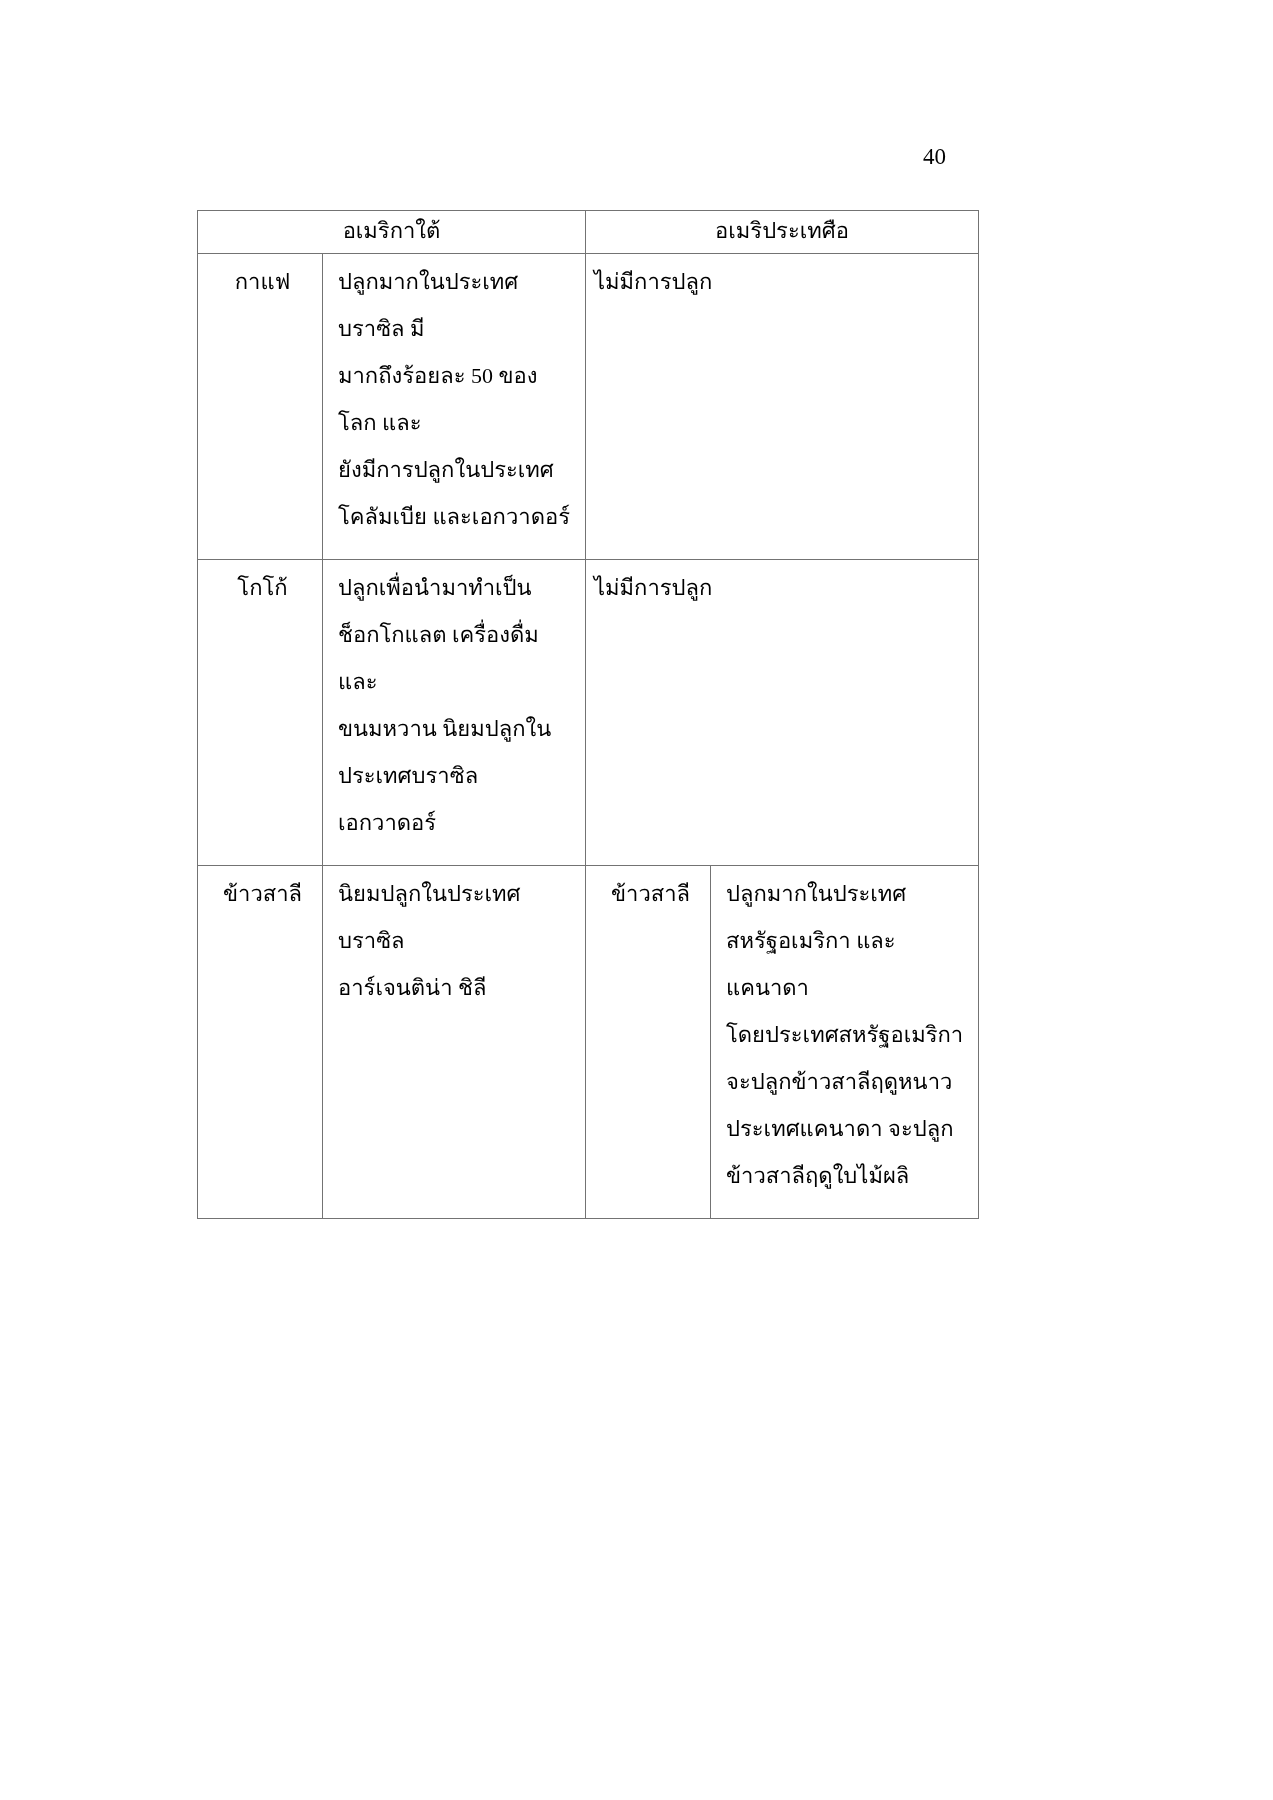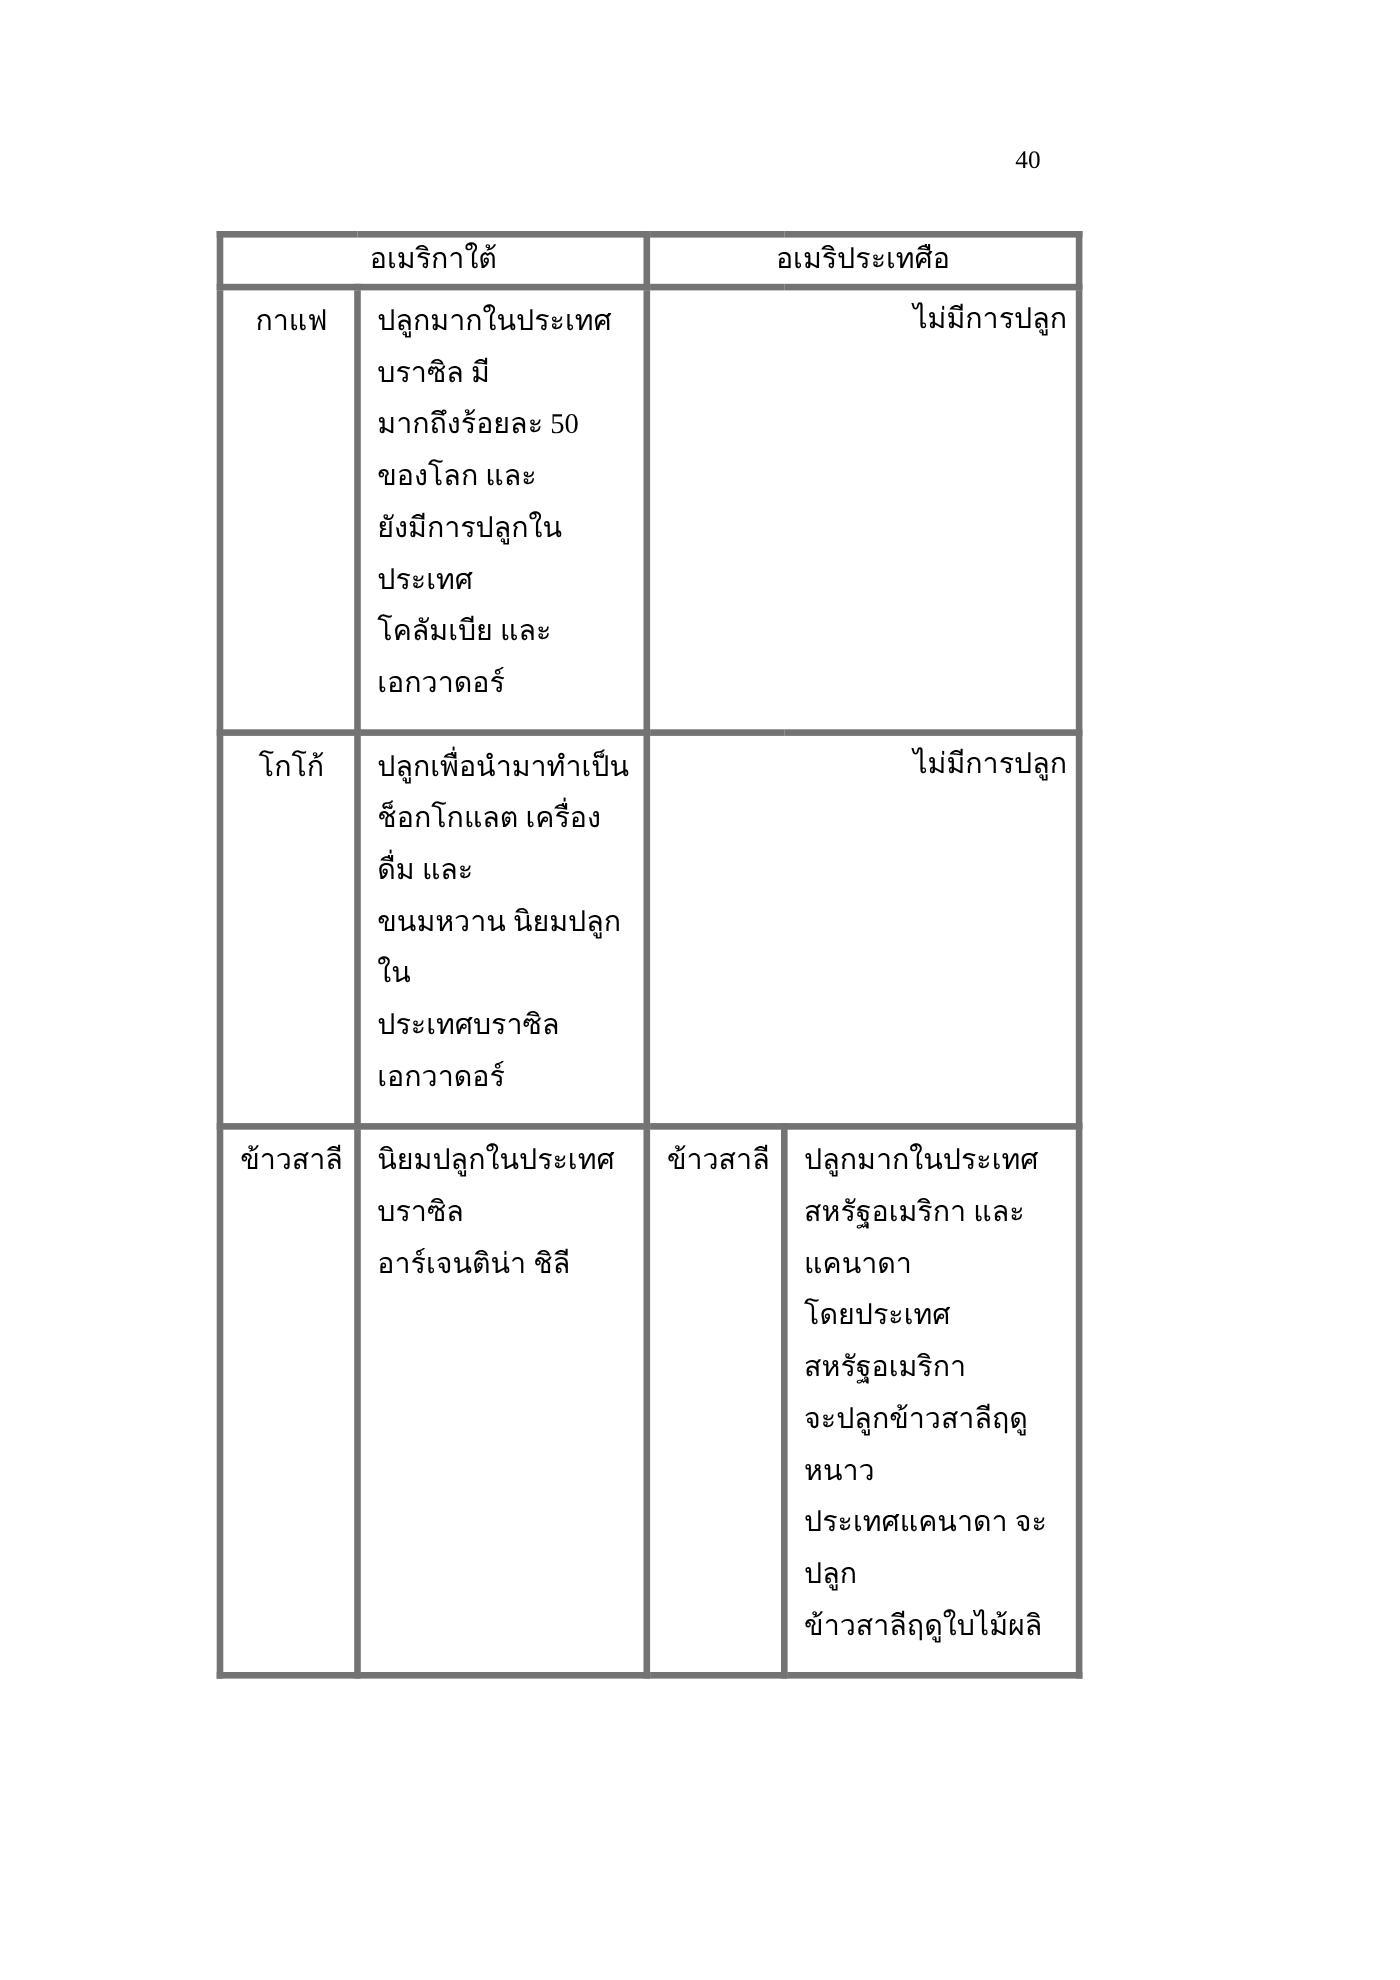--- a/index.html
+++ b/index.html
@@ -7,21 +7,21 @@
     position: relative;
     width: 1273px;
     height: 1800px;
     background: #ffffff;
     color: #000000;
     font-family: "Liberation Serif", "DejaVu Serif", serif;
     overflow: hidden;
   }
   .page-number {
     position: absolute;
-    top: 133px;
+    top: 144px;
     left: 0;
     width: 946px;
     text-align: right;
     font-size: 23px;
   }
   .content {
     position: absolute;
     top: 198px;
     left: 197px;
     width: 789px;
@@ -40,22 +40,22 @@
     font-weight: bold;
     margin: 0;
   }
   table.crops {
     border-collapse: collapse;
     table-layout: fixed;
     width: 781px;
     margin-top: 12px;
   }
   table.crops th, table.crops td {
-    border: 6px solid #737373;
-    font-size: 26px;
+    border: 1px solid #737373;
+    font-size: 22px;
     vertical-align: top;
   }
   table.crops th {
     font-weight: normal;
     text-align: center;
     padding: 5px 4px 7px 4px;
     line-height: 30px;
   }
   td.type {
     padding: 4px 8px 8px 13px;
@@ -63,22 +63,21 @@
     text-align: center;
   }
   td.info {
     padding: 4px 10px 19px 15px;
     line-height: 47px;
     white-space: pre-line;
   }
   td.merged {
     padding: 4px 8px 8px 8px;
     line-height: 47px;
-    text-align: right;
-    font-family: Liberation Mono, monospace;
+    text-align: left;
   }
 </style>
 </head>
 <body>
 
 <div class="page">
 
   <div class="page-number">40</div>
 
   <div class="content">

